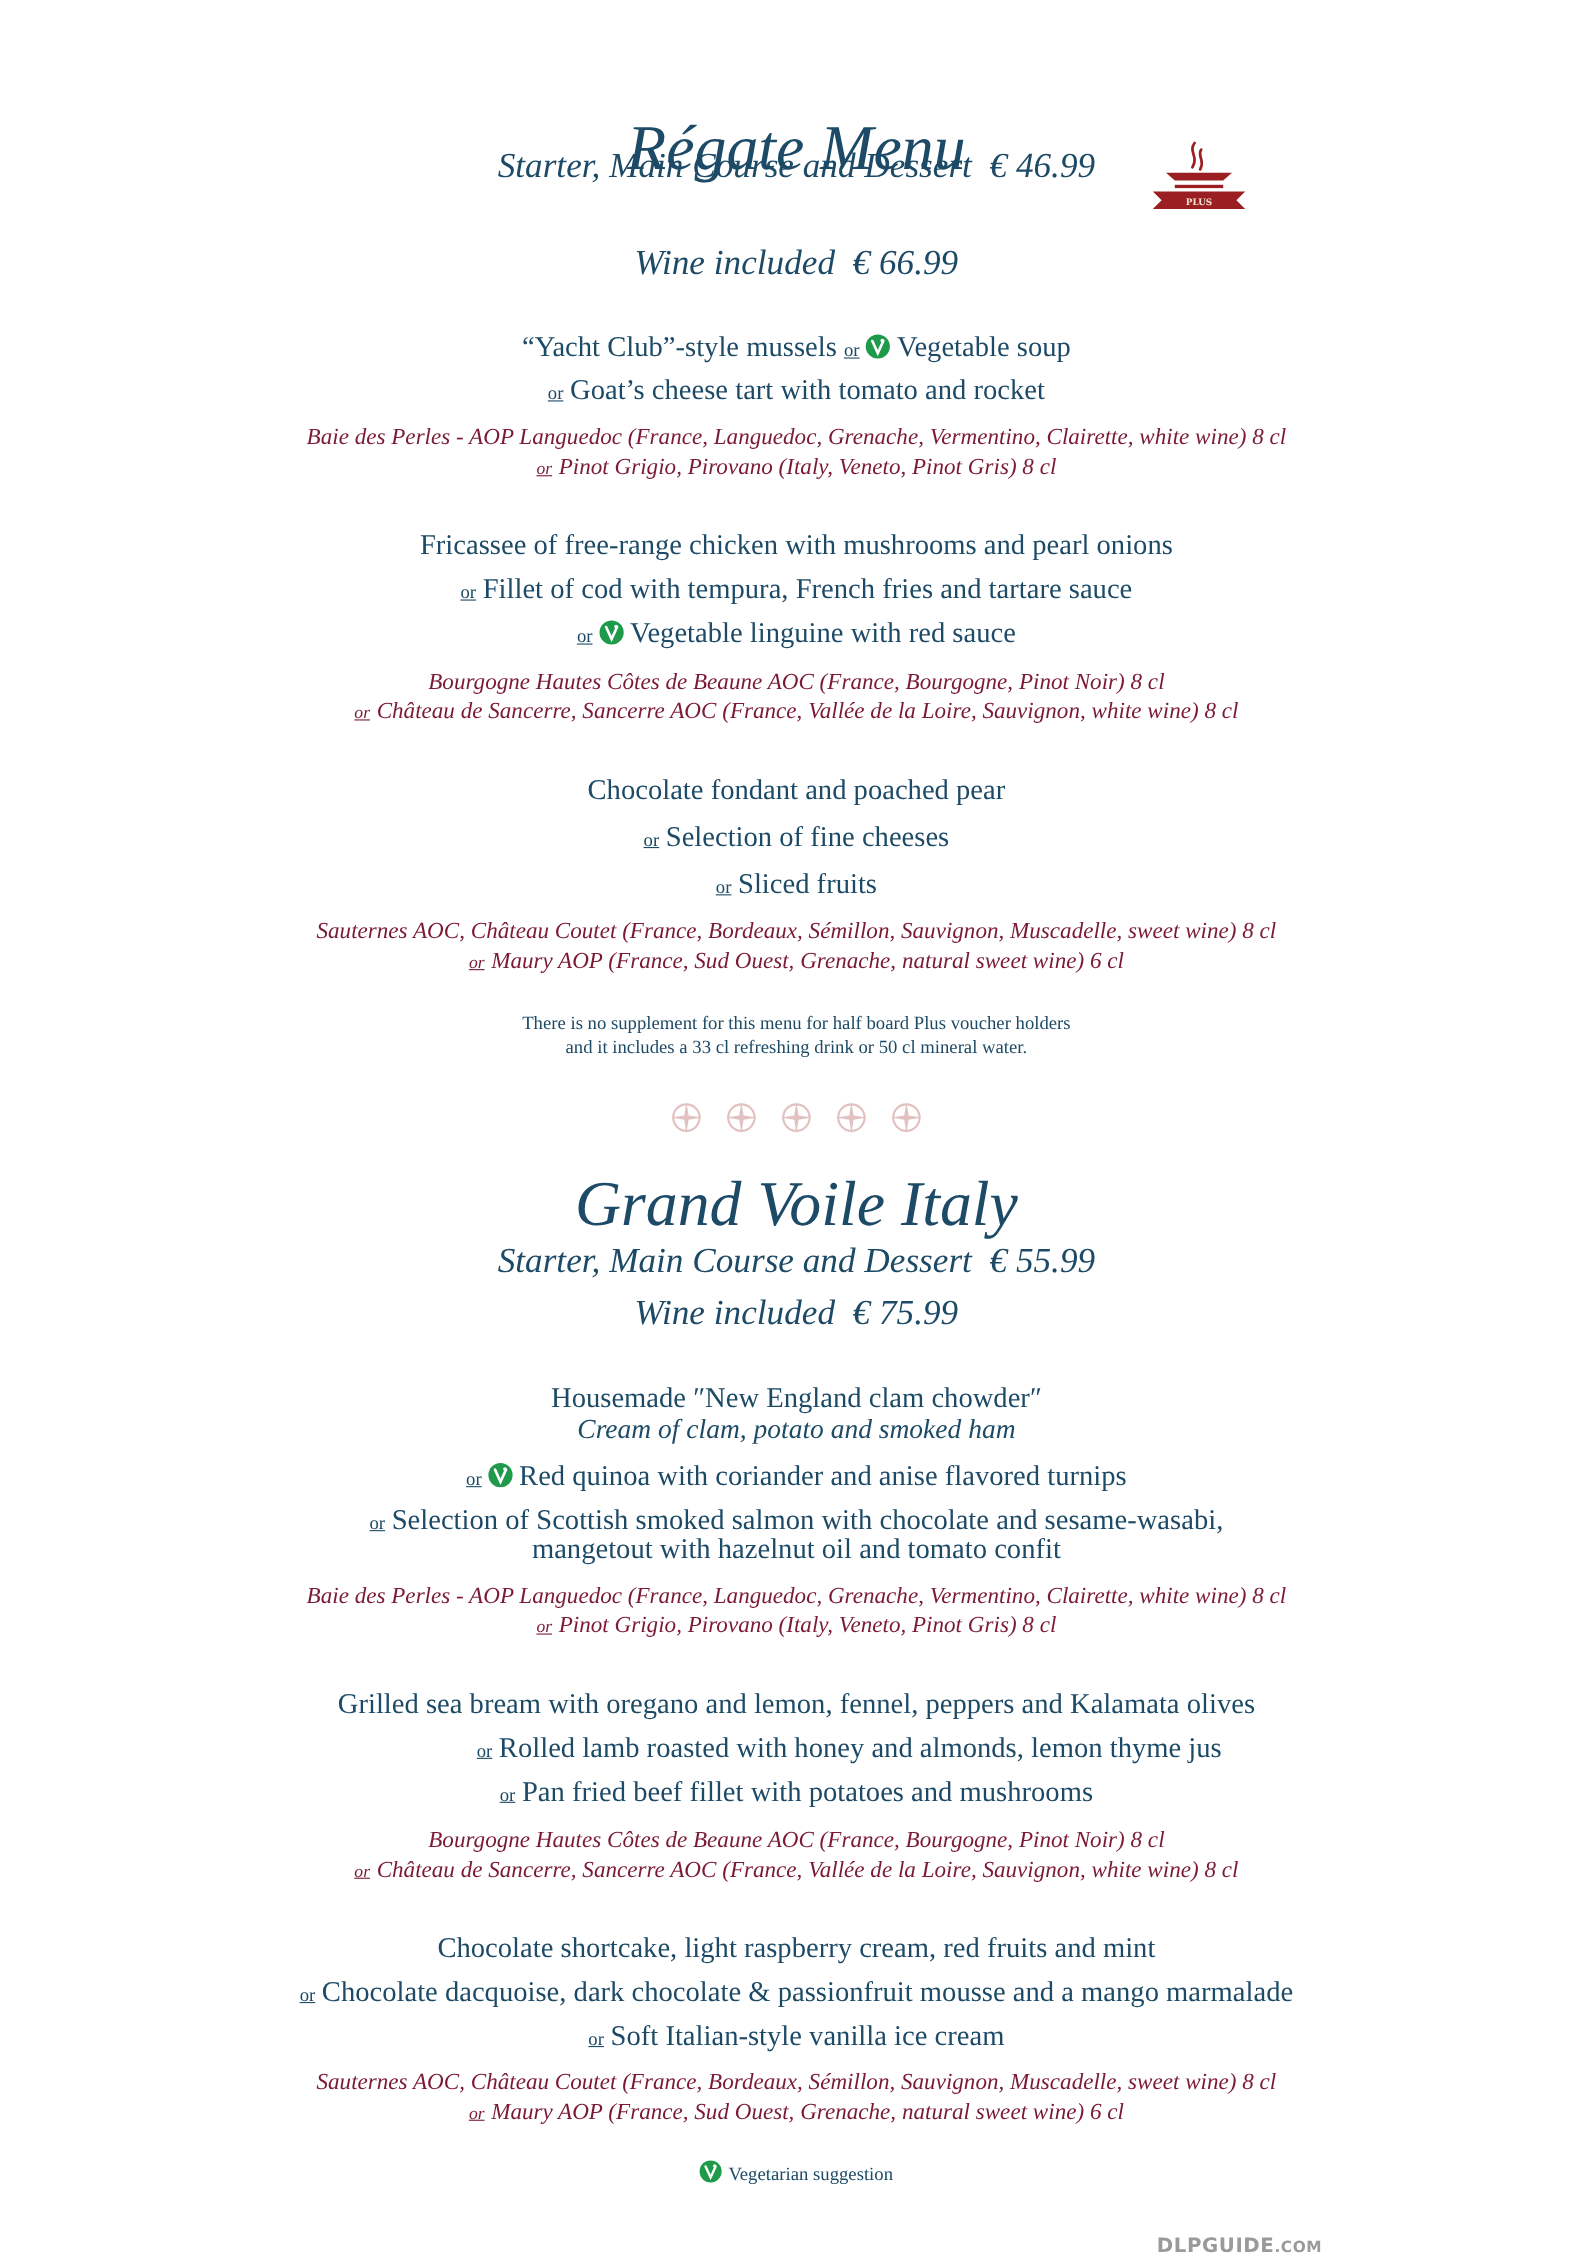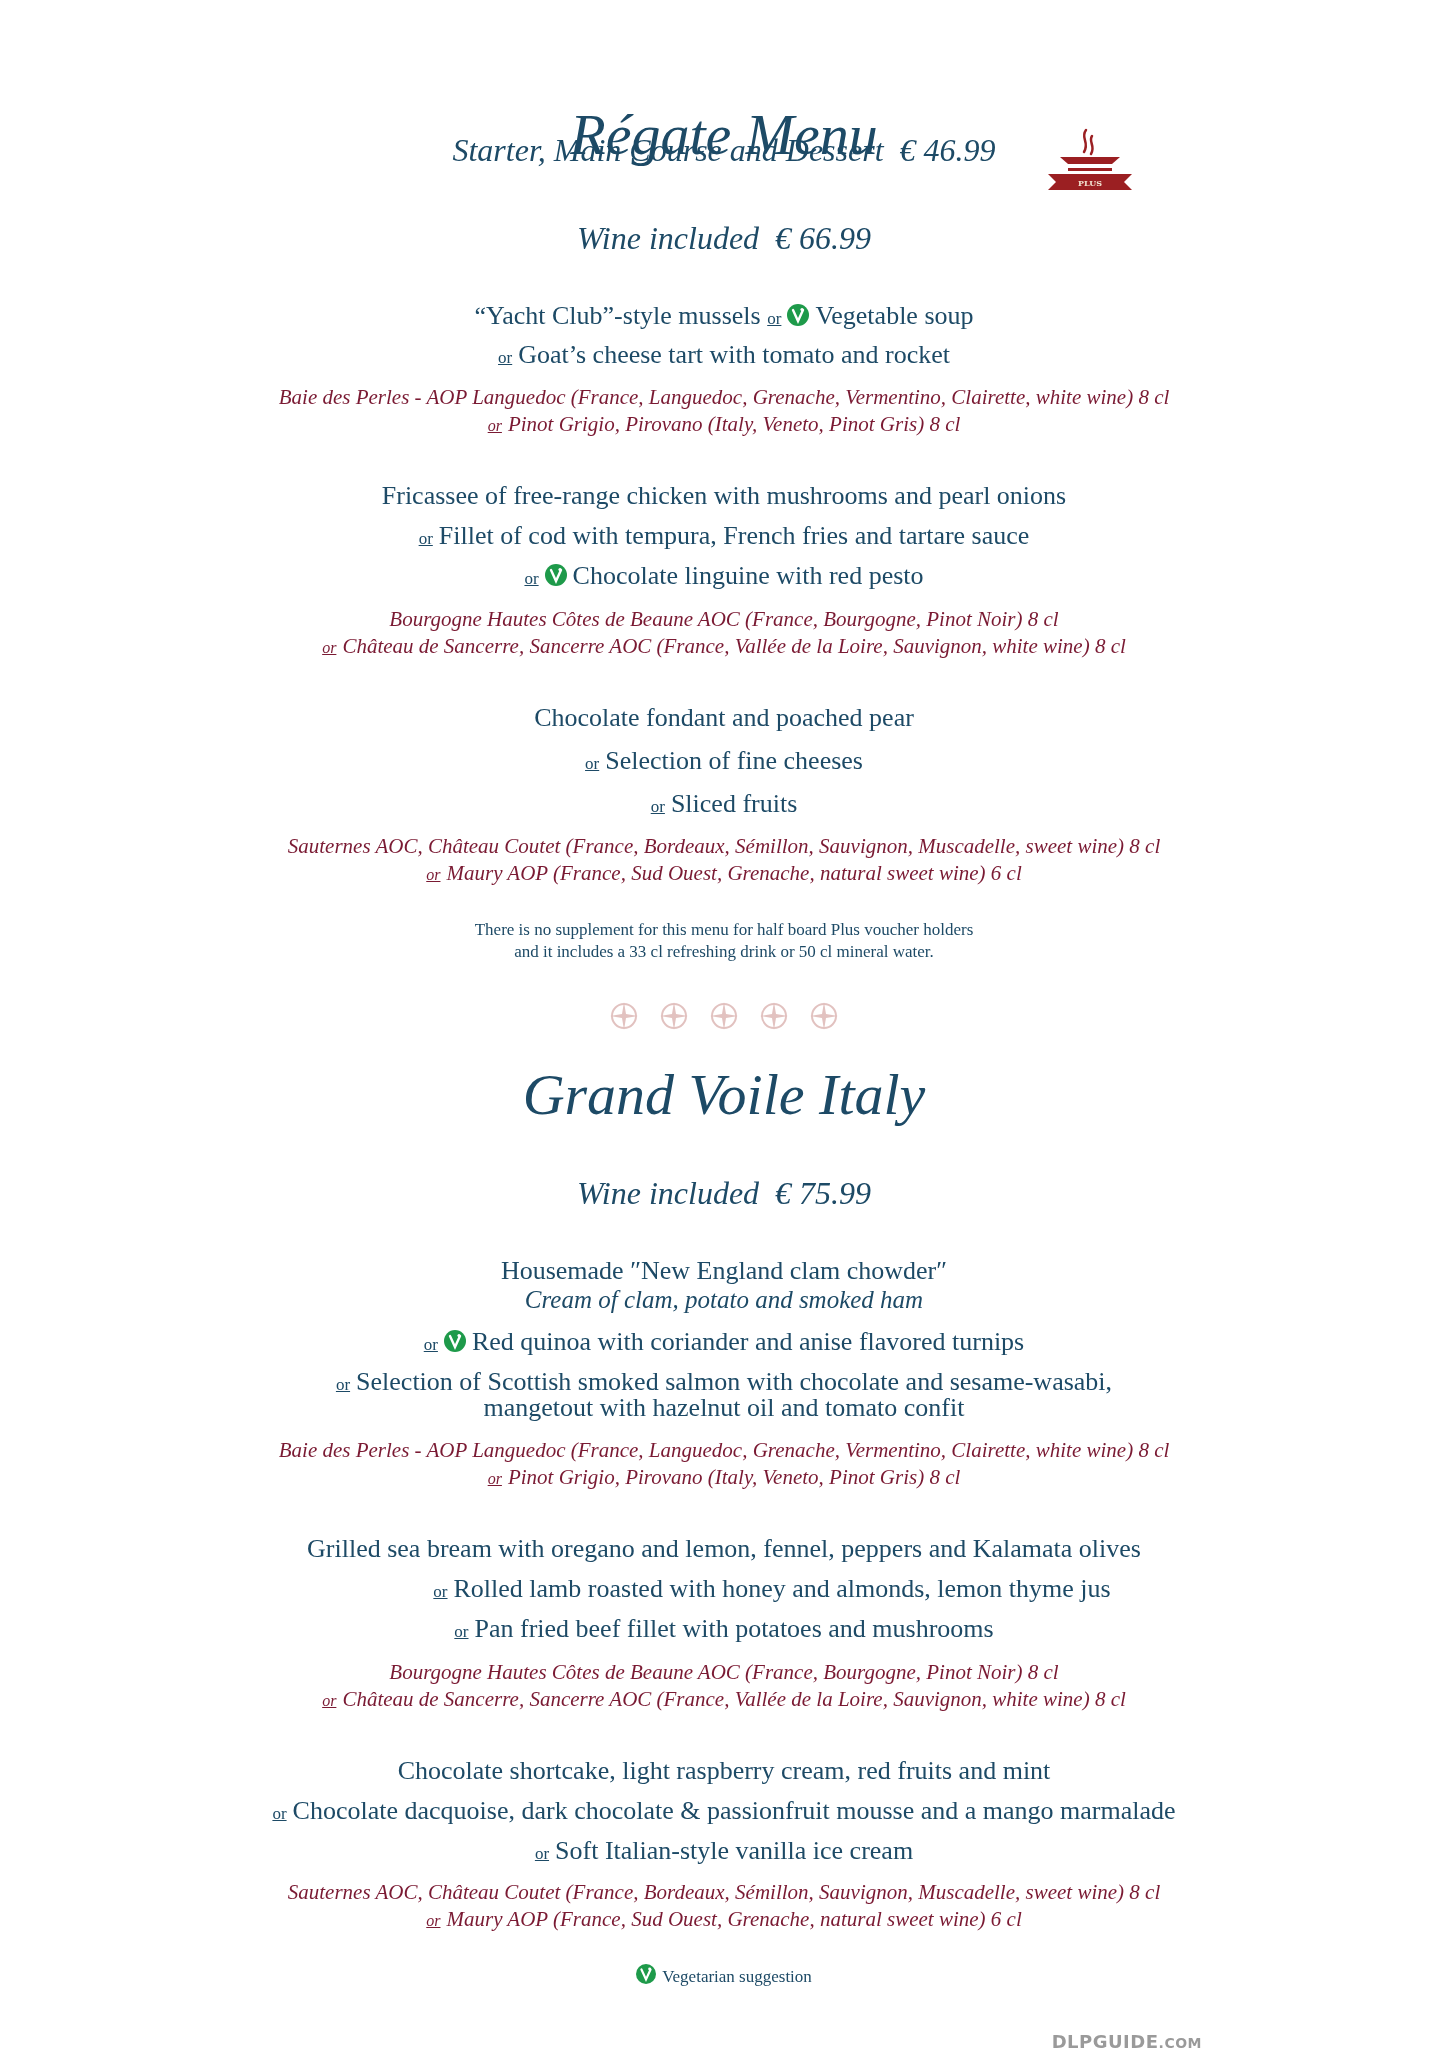--- a/index.html
+++ b/index.html
@@ -74,21 +74,21 @@
   </div>
 
   <div class="center dish" style="top:465px;">Fricassee of free-range chicken with mushrooms and pearl onions</div>
   <div class="center dish" style="top:505px;">
     <span class="or">or</span><span>Fillet of cod with tempura, French fries and tartare sauce</span>
   </div>
   <div class="center dish" style="top:545px;">
     <span class="or">or</span><span class="veg"><svg width="22" height="22" viewBox="0 0 22 22">
           <path d="M6 6 L11 17 L16 6" stroke="#fff" stroke-width="2.4" fill="none" stroke-linecap="round"></path>
           <circle cx="15" cy="5.5" r="1.6" fill="#fff"></circle>
-        </svg></span><span>Chocolate linguine with red pesto</span>
+        </svg></span><span>Vegetable linguine with red sauce</span>
   </div>
   <div class="center wine" style="top:590px;">Bourgogne Hautes Côtes de Beaune AOC (France, Bourgogne, Pinot Noir) 8 cl</div>
   <div class="center wine" style="top:617px;">
     <span class="or">or</span><span>Château de Sancerre, Sancerre AOC (France, Vallée de la Loire, Sauvignon, white wine) 8 cl</span>
   </div>
 
   <div class="center dish" style="top:687px;">Chocolate fondant and poached pear</div>
   <div class="center dish" style="top:730px;">
     <span class="or">or</span><span>Selection of fine cheeses</span>
   </div>
@@ -120,20 +120,23 @@
         <circle cx="15" cy="15" r="12" stroke="#e2c2c0" stroke-width="2" fill="none"></circle>
         <path d="M15 1 L17 13 L29 15 L17 17 L15 29 L13 17 L1 15 L13 13 Z" fill="#e2c2c0"></path>
       </svg>
     <svg class="compass" viewBox="0 0 30 30">
         <circle cx="15" cy="15" r="12" stroke="#e2c2c0" stroke-width="2" fill="none"></circle>
         <path d="M15 1 L17 13 L29 15 L17 17 L15 29 L13 17 L1 15 L13 13 Z" fill="#e2c2c0"></path>
       </svg>
   </div>
 
   <div class="center menu-title" style="top:1050px;">Grand Voile Italy</div>
+  <div class="center price-line" style="top:1113px;">
+    <span>Starter, Main Course and Dessert</span><span class="gap"></span><span>€ 55.99</span>
+  </div>
   <div class="center price-line" style="top:1161px;">
     <span>Wine included</span><span class="gap"></span><span>€ 75.99</span>
   </div>
 
   <div class="center dish" style="top:1240px;">Housemade ″New England clam chowder″</div>
   <div class="center dish-sub" style="top:1270px;">Cream of clam, potato and smoked ham</div>
   <div class="center dish" style="top:1311px;">
     <span class="or">or</span><span class="veg"><svg width="22" height="22" viewBox="0 0 22 22">
           <path d="M6 6 L11 17 L16 6" stroke="#fff" stroke-width="2.4" fill="none" stroke-linecap="round"></path>
           <circle cx="15" cy="5.5" r="1.6" fill="#fff"></circle>

